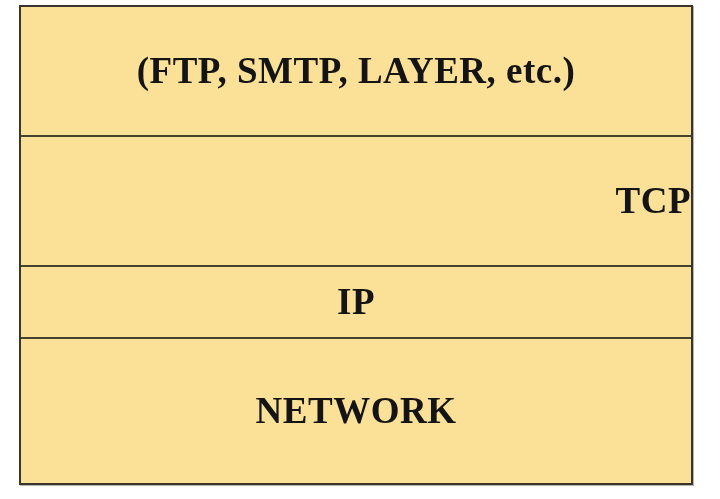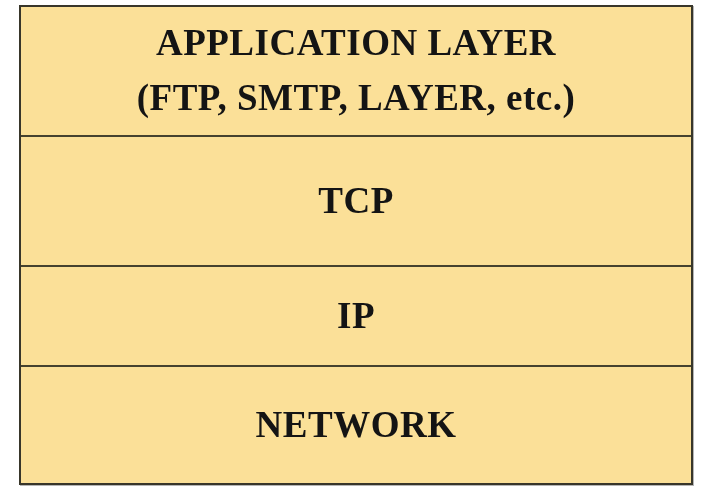--- a/index.html
+++ b/index.html
@@ -35,43 +35,42 @@
     flex-direction: column;
     align-items: center;
     justify-content: center;
     row-gap: 12px;
     border-bottom: 2px solid #45422f;
   }
   .layer:last-child {
     border-bottom: none;
   }
   .layer-1 { height: 130px; }
-  .layer-2 { height: 130px; }
-  .layer-3 { height: 100px; }
+  .layer-2 { height: 130px; align-items: flex-end; }
+  .layer-3 { height: 72px; }
   .layer-4 { flex: 1; }
   .title, .subtitle {
     font-family: "Liberation Serif", "DejaVu Serif", serif;
     font-weight: bold;
     font-size: 37px;
     line-height: 1.15;
     color: #141414;
     text-align: center;
     letter-spacing: 0.5px;
     white-space: nowrap;
   }
   .subtitle:empty { display: none; }
 </style>
 </head>
 <body>
 
 <div class="canvas">
   <div class="stack">
 
     <div class="layer layer-1">
-      <div class="title">APPLICATION LAYER</div>
       <div class="subtitle">(FTP, SMTP, LAYER, etc.)</div>
     </div>
 
     <div class="layer layer-2">
       <div class="title">TCP</div>
     </div>
 
     <div class="layer layer-3">
       <div class="title">IP</div>
 

